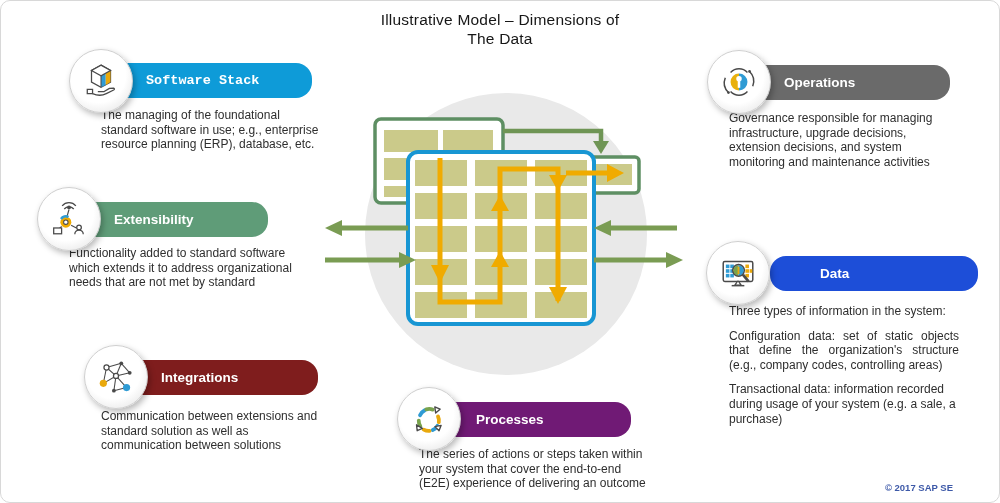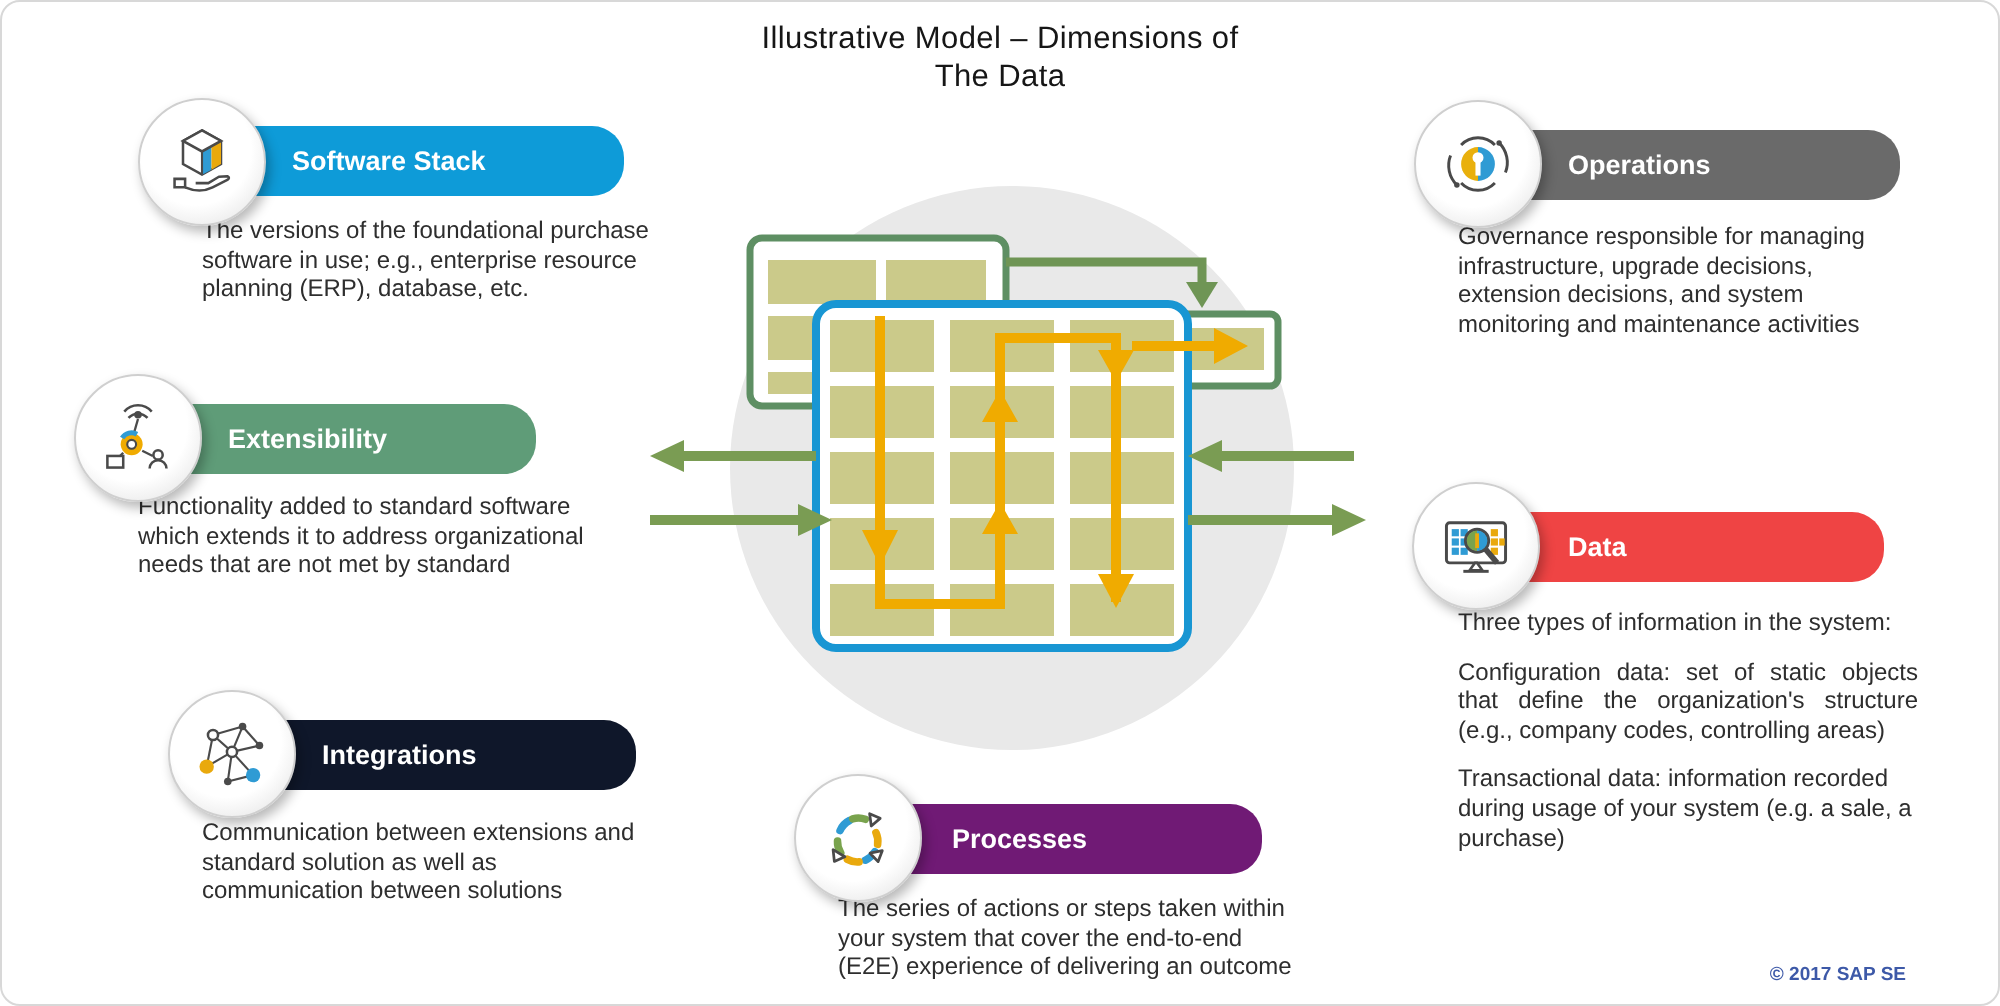--- a/index.html
+++ b/index.html
@@ -93,36 +93,36 @@
       <polygon points="341,219 341,235 324,227" fill="#7A9C53"></polygon>
       <line x1="324" y1="259" x2="399" y2="259" stroke="#7A9C53" stroke-width="5"></line>
       <polygon points="398,251 398,267 415,259" fill="#7A9C53"></polygon>
       <line x1="676" y1="227" x2="609" y2="227" stroke="#7A9C53" stroke-width="5"></line>
       <polygon points="610,219 610,235 593,227" fill="#7A9C53"></polygon>
       <line x1="593" y1="259" x2="666" y2="259" stroke="#7A9C53" stroke-width="5"></line>
       <polygon points="665,251 665,267 682,259" fill="#7A9C53"></polygon>
     </g>
   </svg>
 
-  <div class="banner" style="left: 95px; top: 62px; width: 216px; background: rgb(14, 155, 216);">
+  <div class="banner" style="left: 95px; top: 62px; width: 216px; background: rgb(14, 155, 216); font-family: Liberation Mono, monospace;">
     <span>Software Stack</span>
   </div>
   <div class="icon-circle" style="left:68px; top:48px;">
     <svg width="38" height="38" viewBox="0 0 36 36">
       <polygon points="18,3 27,8 27,19 18,24 9,19 9,8" fill="#fff" stroke="#4a4a4a" stroke-width="1.2"></polygon>
       <polygon points="18,13 22.5,10.5 22.5,21.7 18,24" fill="#2F9BD4"></polygon>
       <polygon points="22.5,10.5 27,8 27,19 22.5,21.7" fill="#E9A90D"></polygon>
       <polygon points="18,3 27,8 18,13 9,8" fill="#fff" stroke="#4a4a4a" stroke-width="1.2"></polygon>
       <polyline points="18,13 18,24" fill="none" stroke="#4a4a4a" stroke-width="1"></polyline>
       <path d="M5,26 h5 v4 h-5 z" fill="#fff" stroke="#4a4a4a" stroke-width="1.2"></path>
       <path d="M10,30 q7,3 13,0 l7,-3.5 q1.5,-1 0,-1.8 l-4,0.3 -5,3 h-6" fill="#fff" stroke="#4a4a4a" stroke-width="1.2" stroke-linejoin="round"></path>
     </svg>
   </div>
   <div class="desc" style="left:100px; top:107px; width:228px;">
-    <p>The versions of the foundational purchase software in use; e.g., enterprise resource planning (ERP), database, etc.</p>
+    <p>The managing of the foundational standard software in use; e.g., enterprise resource planning (ERP), database, etc.</p>
   </div>
 
   <div class="banner" style="left: 63px; top: 201px; width: 204px; background: rgb(95, 156, 120);">
     <span>Extensibility</span>
   </div>
   <div class="icon-circle" style="left:36px; top:186px;">
     <svg width="38" height="38" viewBox="0 0 36 36">
       <circle cx="18" cy="7" r="1.8" fill="#4a4a4a"></circle>
       <path d="M13.5,8.5 a6,6 0 0 1 9,0" fill="none" stroke="#4a4a4a" stroke-width="1.2"></path>
       <path d="M11.5,5.5 a8.5,8.5 0 0 1 13,0" fill="none" stroke="#4a4a4a" stroke-width="1.2"></path>
@@ -134,21 +134,21 @@
       <rect x="3.5" y="26.5" width="7.5" height="5.5" fill="#fff" stroke="#4a4a4a" stroke-width="1.2"></rect>
       <line x1="20" y1="24" x2="25" y2="26.5" stroke="#4a4a4a" stroke-width="1.1"></line>
       <circle cx="27.5" cy="26" r="2.2" fill="none" stroke="#4a4a4a" stroke-width="1.2"></circle>
       <path d="M23.5,32.5 a4,4 0 0 1 8,0" fill="none" stroke="#4a4a4a" stroke-width="1.2"></path>
     </svg>
   </div>
   <div class="desc" style="left:68px; top:245px; width:232px;">
     <p>Functionality added to standard software which extends it to address organizational needs that are not met by standard</p>
   </div>
 
-  <div class="banner" style="left: 110px; top: 359px; width: 207px; background: #0f172a; text-align: right;">
+  <div class="banner" style="left: 110px; top: 359px; width: 207px; background: #7f1d1d; text-align: right;">
     <span>Integrations</span>
   </div>
   <div class="icon-circle" style="left:83px; top:344px;">
     <svg width="38" height="38" viewBox="0 0 36 36">
       <g stroke="#4a4a4a" stroke-width="1">
         <line x1="9" y1="9" x2="23" y2="5"></line>
           <line x1="23" y1="5" x2="31" y2="14"></line>
         <line x1="9" y1="9" x2="18" y2="17"></line>
           <line x1="23" y1="5" x2="18" y2="17"></line>
         <line x1="31" y1="14" x2="18" y2="17"></line>
@@ -185,21 +185,21 @@
       <path d="M18,10 a8,8 0 0 0 0,16 z" fill="#E9B00D"></path>
       <path d="M18,10 a8,8 0 0 1 0,16 z" fill="#2F9BD4"></path>
       <circle cx="18" cy="15" r="2.6" fill="#fff"></circle>
       <rect x="16.8" y="17" width="2.4" height="6.5" fill="#fff"></rect>
     </svg>
   </div>
   <div class="desc" style="left:728px; top:110px; width:226px;">
     <p>Governance responsible for managing infrastructure, upgrade decisions, extension decisions, and system monitoring and maintenance activities</p>
   </div>
 
-  <div class="banner" style="left: 733px; top: 255px; width: 208px; background: #ef4444;">
+  <div class="banner" style="left: 769px; top: 255px; width: 208px; background: #1d4ed8;">
     <span>Data</span>
   </div>
   <div class="icon-circle" style="left:705px; top:240px;">
     <svg width="38" height="38" viewBox="0 0 36 36">
       <rect x="4" y="7" width="28" height="19" rx="1.5" fill="#fff" stroke="#4a4a4a" stroke-width="1.4"></rect>
       <g fill="#2F9BD4">
         <rect x="6.5" y="10" width="3.4" height="3.4"></rect>
           <rect x="10.7" y="10" width="3.4" height="3.4"></rect>
         <rect x="6.5" y="14.4" width="3.4" height="3.4"></rect>
           <rect x="10.7" y="14.4" width="3.4" height="3.4"></rect>

